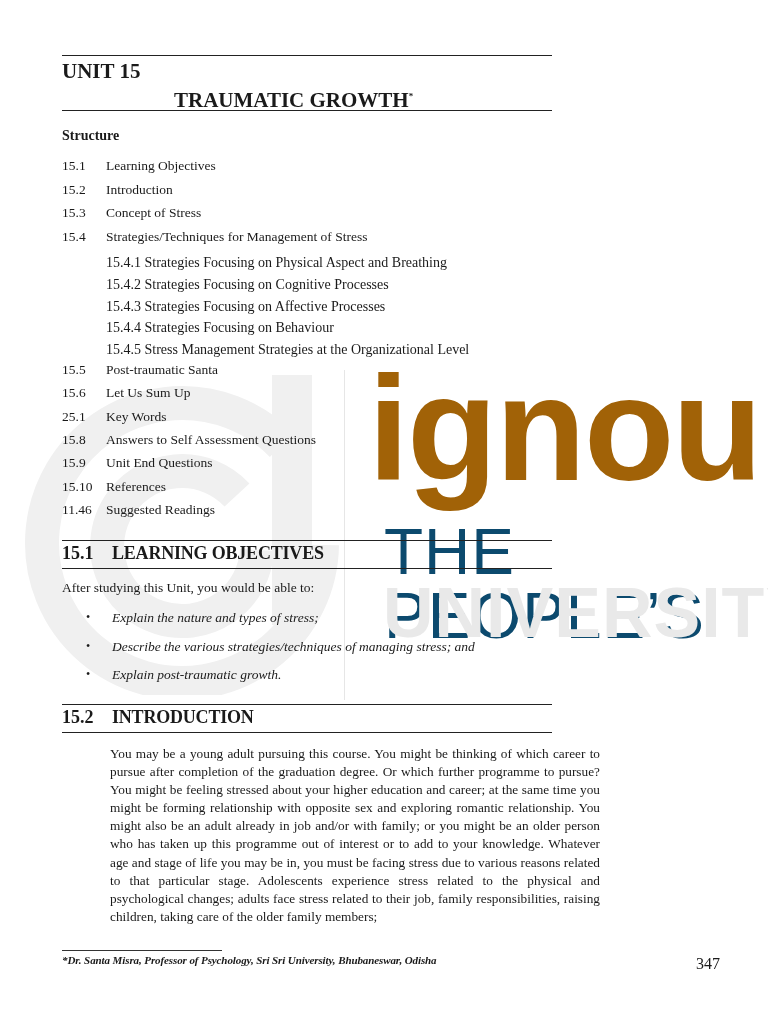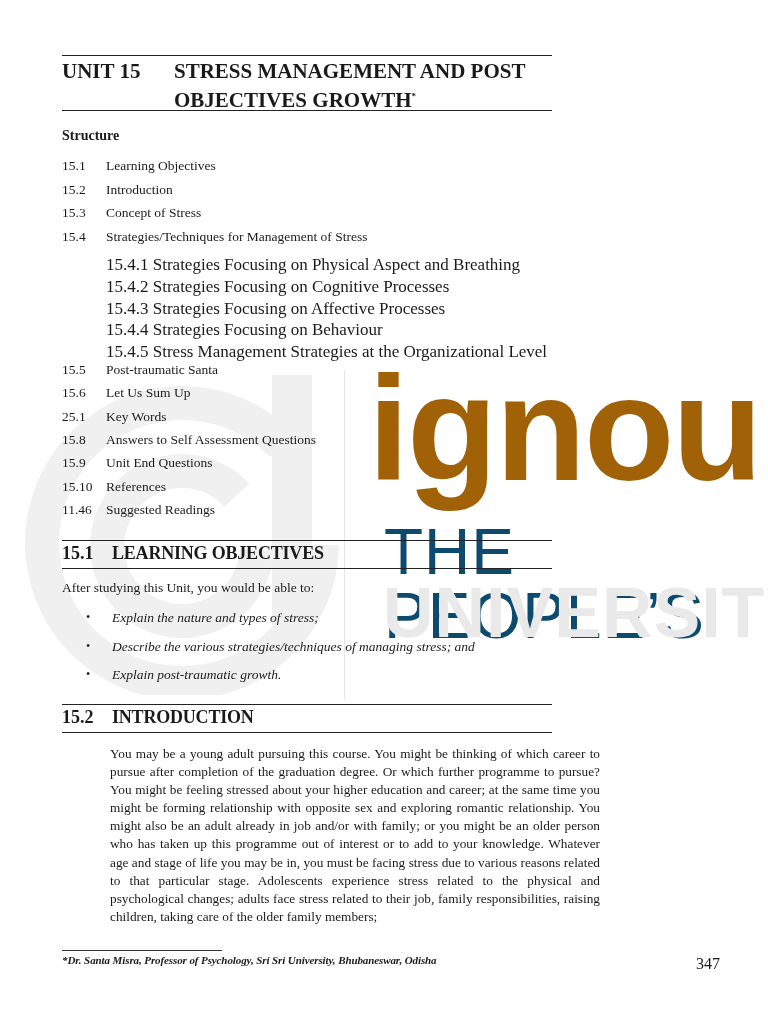--- a/index.html
+++ b/index.html
@@ -21,21 +21,21 @@
     .unit-num { position: absolute; left: 0; top: 3px; font-size: 21px; font-weight: bold; }
     .unit-title { position: absolute; left: 112px; top: 3px; font-size: 21px; font-weight: bold; line-height: 25px; width: 380px; }
     .unit-title sup { font-size: 9px; vertical-align: super; }
 
     .structure-label { position: absolute; top: 128px; left: 0; font-size: 14px; font-weight: bold; }
 
     .toc { position: absolute; left: 0; top: 158px; width: 490px; }
     .toc-row { position: absolute; left: 0; font-size: 13.5px; white-space: nowrap; }
     .toc-num { position: absolute; left: 0; width: 44px; }
     .toc-label { position: absolute; left: 44px; }
-    .toc-sub { position: absolute; left: 44px; font-size: 17px; white-space: nowrap; font-family: Liberation Serif, serif; }
+    .toc-sub { position: absolute; left: 44px; font-size: 14px; white-space: nowrap; font-family: Liberation Serif, serif; }
 
     .sec-head { position: absolute; left: 0; width: 490px; border-top: 1.5px solid #222; border-bottom: 1.5px solid #222; height: 27px; }
     .sec-num { position: absolute; left: 0; top: 2px; font-size: 18px; font-weight: bold; }
     .sec-title { position: absolute; left: 50px; top: 2px; font-size: 18px; font-weight: bold; letter-spacing: -0.2px; }
 
     .intro-line { position: absolute; left: 0; top: 580px; font-size: 13.5px; }
     .bullets { position: absolute; left: 24px; top: 610px; }
     .bullet { position: absolute; left: 0; font-size: 13.5px; font-style: italic; white-space: nowrap; }
     .bullet .dot { position: absolute; left: 0; top: 0; font-style: normal; font-size: 12px; }
     .bullet .txt { position: absolute; left: 26px; }
@@ -59,22 +59,22 @@
 <div class="wm wm-vline"></div>
 <div class="wm wm-text wm-ignou">ignou</div>
 <div class="wm wm-text wm-people">THE PEOPLE’S</div>
 <div class="wm wm-text wm-univ">UNIVERSITY</div>
 
 <div class="content">
 
   <div class="unit-head">
     <div class="unit-num">UNIT 15</div>
     <div class="unit-title">
-      <span>STRESS MANAGEMENT AND POST</span><br>
-      <span>OBJECTIVES GROWTH</span><sup>*</sup>
+      <br>
+      <span>TRAUMATIC GROWTH</span><sup>*</sup>
     </div>
   </div>
 
   <div class="structure-label">Structure</div>
 
   <div class="toc">
     <div class="toc-row" style="top:0px">
         <span class="toc-num">15.1</span>
         <span class="toc-label">Learning Objectives</span>
       </div>

